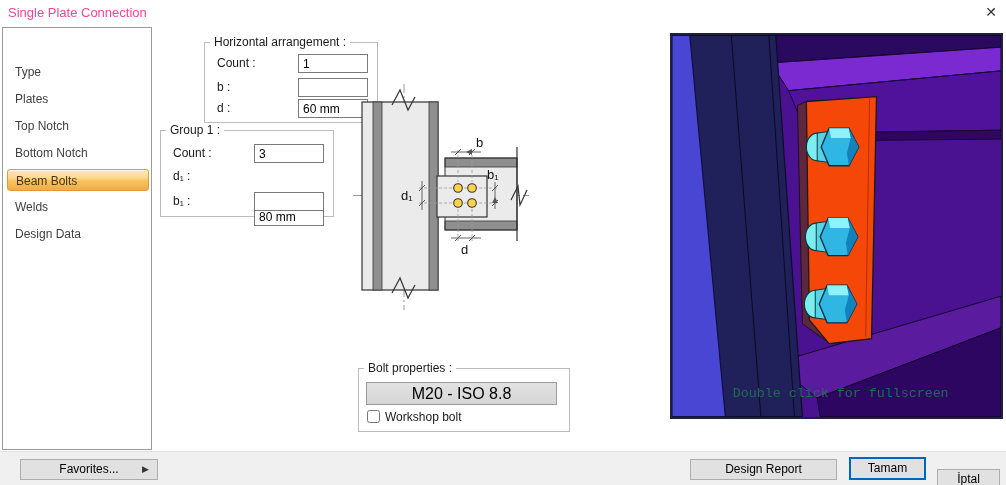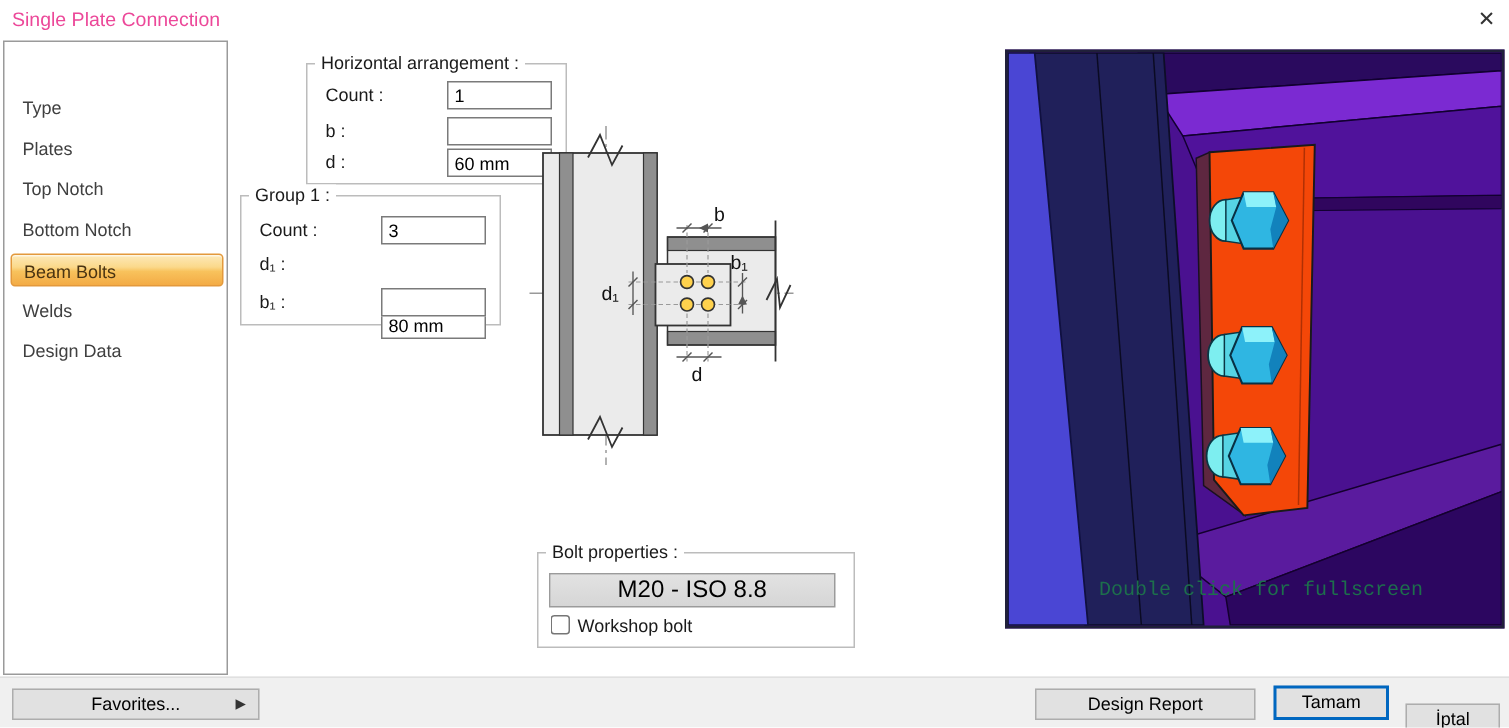--- a/index.html
+++ b/index.html
@@ -39,21 +39,21 @@
 
   
   .diagram { left:345px; top:78px; width:230px; height:240px; }
 
   
   .viewport { left:670px; top:33px; width:333px; height:386px; border:2px solid #20203a; background:#4a1190;font-family:Liberation Mono, monospace; }
 
   
   .footer { left:0; top:451px; width:1006px; height:34px; background:#f0f0f0; border-top:1px solid #e0e0e0; }
   .btn { position:absolute; background:#e1e1e1; border:1px solid #adadad; font-family:"Liberation Sans",sans-serif; font-size:12px; color:#000; text-align:center; cursor:pointer; }
-  .btn-fav { left:8px; top:7px; width:165px; height:21px; line-height:19px; }
+  .btn-fav { left:20px; top:7px; width:138px; height:21px; line-height:19px; }
   .fav-arrow { position:absolute; right:8px; top:0; font-size:9px; line-height:19px; color:#333; }
   .btn-report { left:690px; top:7px; width:147px; height:21px; line-height:19px; }
   .btn-ok { left:849px; top:5px; width:77px; height:23px; line-height:19px; border:2px solid #0067c0; }
   .btn-cancel { left:937px; top:17px; width:63px; height:21px; line-height:19px; }
 </style>
 </head>
 <body>
 
 <div class="abs title">Single Plate Connection</div>
 <div class="abs close-btn">✕</div>

